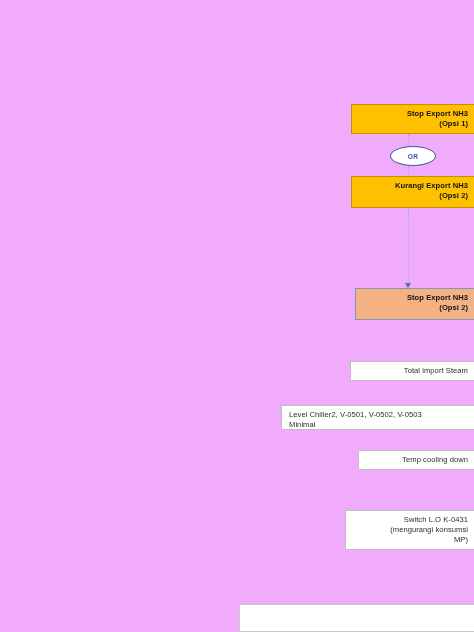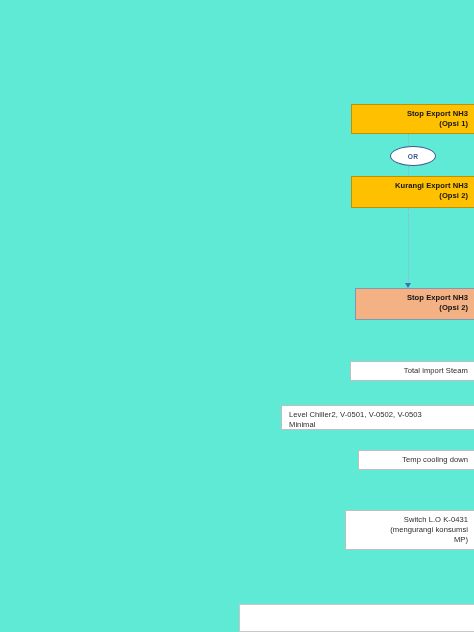--- a/index.html
+++ b/index.html
@@ -8,21 +8,21 @@
     padding: 0;
     background: #ffffff;
   }
   body {
     font-family: "Liberation Sans", sans-serif;
   }
   #canvas {
     position: relative;
     width: 474px;
     height: 632px;
-    background: #5eead4;
+    background: #f0abfc;
     overflow: hidden;
   }
 
   
   .node {
     position: absolute;
     box-sizing: border-box;
     font-size: 7.6px;
     line-height: 1.32;
     color: #1a1a1a;

